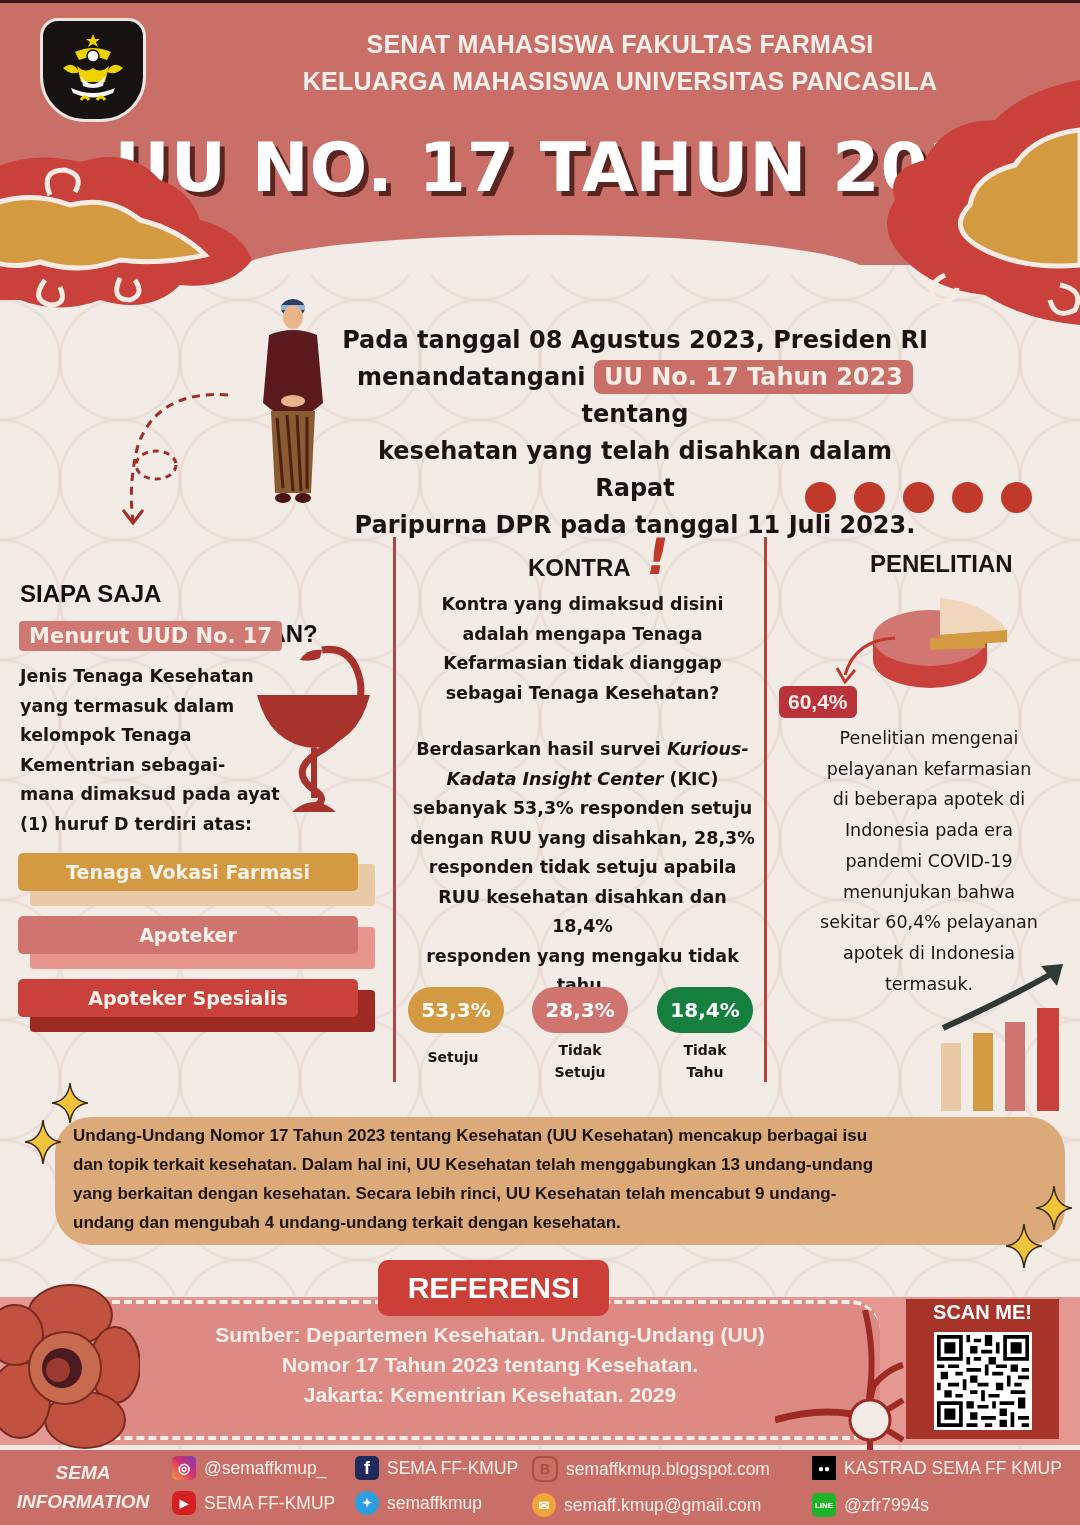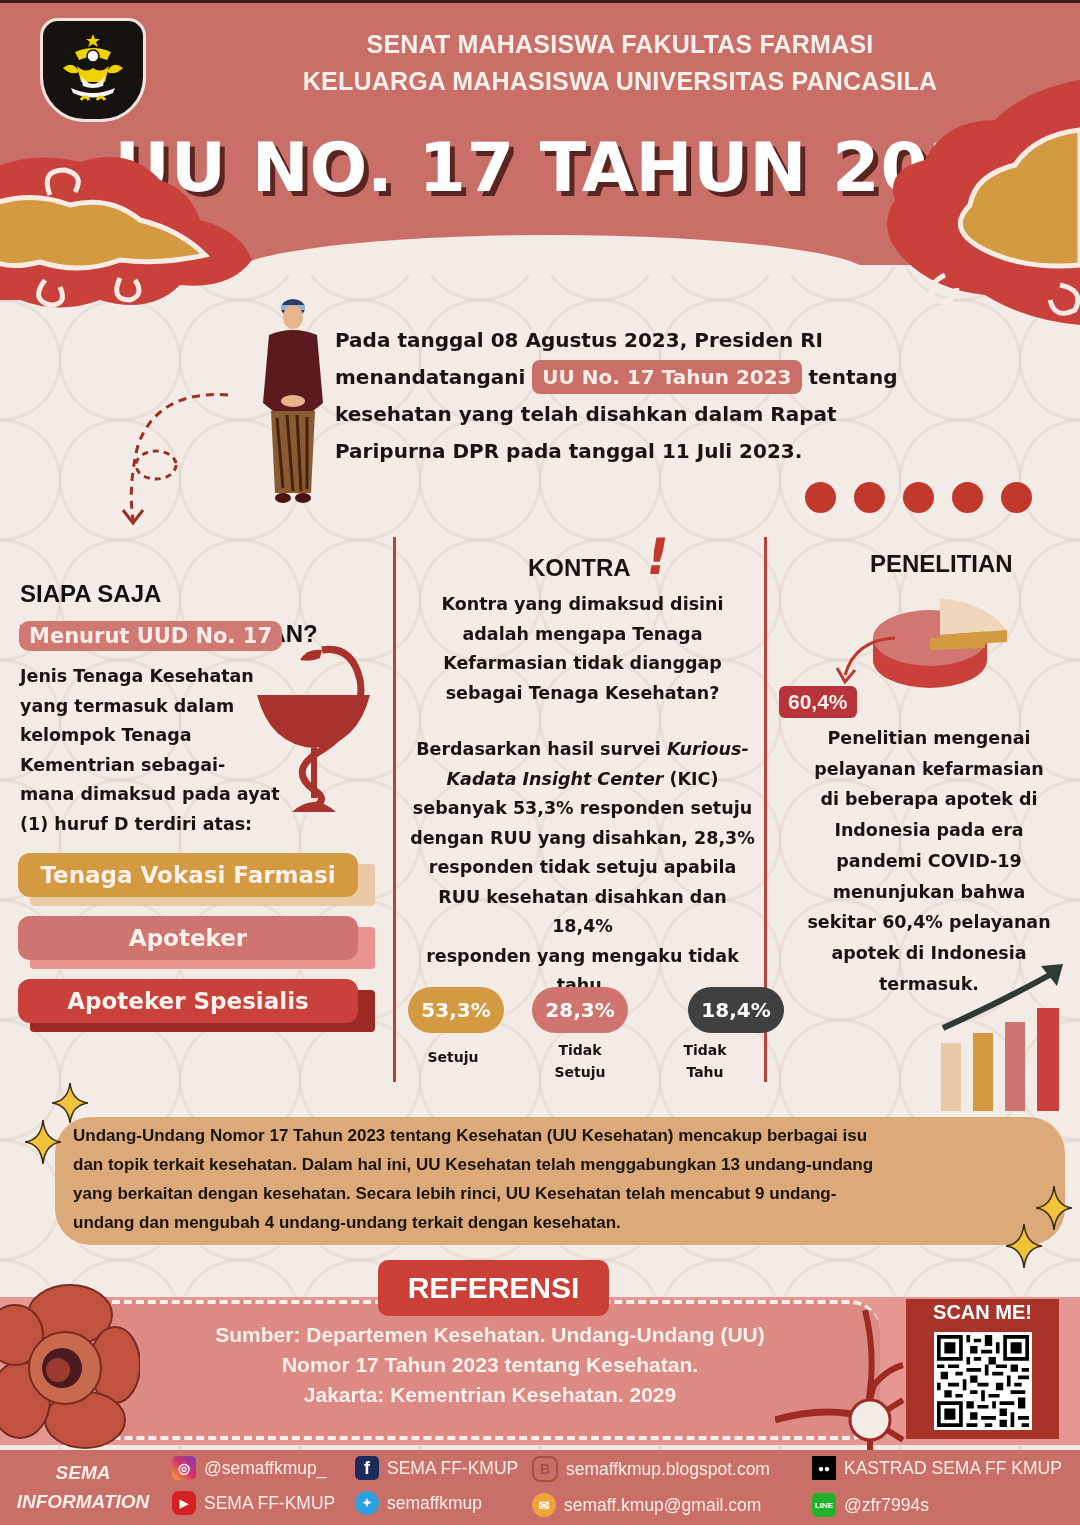--- a/index.html
+++ b/index.html
@@ -49,49 +49,49 @@
     position: absolute; left: 100px; top: 128px; width: 940px; text-align: center;
     color: #ffffff; font-weight: 900; font-family: "DejaVu Sans", sans-serif;
     font-size: 68px; letter-spacing: 1px;
     text-shadow: 5px 5px 0 #5a2420;
   }
 
   .cloud { position: absolute; }
 
   
   .intro {
-    position: absolute; left: 335px; top: 322px; width: 600px; 
-    font-size: 20px; font-weight: bold; line-height: 37px; color: #1c1412;
+    position: absolute; left: 335px; top: 322px; width: 600px; text-align: center;
+    font-size: 24px; font-weight: bold; line-height: 37px; color: #1c1412;
   }
   .pill-inline {
     display: inline-block; background: #c96f68; color: #fbeee9;
     border-radius: 8px; padding: 0 10px; line-height: 34px;
   }
 
   .dots { position: absolute; left: 805px; top: 482px; display: flex; gap: 18px; }
   .dots span { width: 31px; height: 31px; border-radius: 50%; background: #c0392b; display: block; }
 
   
   .vline { position: absolute; top: 537px; width: 3px; height: 545px; background: #b8433a; }
 
   .left-title {
     position: absolute; left: 20px; top: 574px; font-size: 24px; font-weight: bold;
     font-family: Liberation Sans, sans-serif; line-height: 40px; color: #151010;
   }
   .menurut {
     position: absolute; left: 19px; top: 621px; background: #d07872; color: #fbeee9;
-    font-size: 21px; font-weight: bold; padding: 3px 10px; border-radius: 10px;
+    font-size: 21px; font-weight: bold; padding: 3px 10px; border-radius: 4px;
   }
   .left-body {
     position: absolute; left: 20px; top: 662px; width: 270px;
     font-size: 17.5px; font-weight: bold; line-height: 29.5px;
   }
   .ribbon {
-    position: absolute; left: 18px; width: 340px; height: 44px; border-radius: 12px;
-    color: #fbf2ec; font-size: 23px; font-weight: bold;
+    position: absolute; left: 18px; width: 340px; height: 38px; border-radius: 5px;
+    color: #fbf2ec; font-size: 19px; font-weight: bold;
     display: flex; align-items: center; justify-content: center;
   }
   .ribbon-shadow { position: absolute; left: 30px; width: 345px; height: 42px; border-radius: 4px; }
 
   .center-title {
     position: absolute; left: 528px; top: 554px; font-size: 24px; font-weight: bold;
     font-family: "Liberation Sans", sans-serif;
   }
   .exclaim {
     position: absolute; left: 646px; top: 528px; color: #c0392b; font-size: 50px;
@@ -114,21 +114,21 @@
     position: absolute; left: 870px; top: 550px; font-size: 24px; font-weight: bold;
     font-family: "Liberation Sans", sans-serif;
   }
   .pct-badge {
     position: absolute; left: 779px; top: 686px; background: #b8333a; color: #fbeee9;
     font-size: 21px; font-weight: bold; padding: 4px 9px; border-radius: 6px;
     font-family: "Liberation Sans", sans-serif;
   }
   .right-body {
     position: absolute; left: 800px; top: 723px; width: 258px; text-align: center;
-    font-size: 17.5px; font-weight: bold; line-height: 30.7px;
+    font-size: 17.5px; font-weight: normal; line-height: 30.7px;
   }
 
   
   .summary {
     position: absolute; left: 55px; top: 1117px; width: 1010px; height: 128px;
     background: #dcaa78; border-radius: 36px;
   }
   .summary-text {
     position: absolute; left: 73px; top: 1121px; width: 965px;
     font-size: 17px; font-weight: bold; line-height: 29px; text-align: justify;
@@ -316,21 +316,21 @@
   <div>sebanyak 53,3% responden setuju</div>
   <div>dengan RUU yang disahkan, 28,3%</div>
   <div>responden tidak setuju apabila</div>
   <div>RUU kesehatan disahkan dan 18,4%</div>
   <div>responden yang mengaku tidak</div>
   <div>tahu.</div>
 </div>
 
 <div class="pct-pill" style="left:408px;background:#d49a42">53,3%</div>
 <div class="pct-pill" style="left:532px;background:#d07470">28,3%</div>
-<div class="pct-pill" style="left:688px;background:#404040">18,4%</div>
+<div class="pct-pill" style="left:657px;background:#15803d">18,4%</div>
 
 <div class="pct-label" style="left:403px;top:1046px">
   <div>Setuju</div>
 </div>
 <div class="pct-label" style="left:530px;top:1039px">
   <div>Tidak</div>
   <div>Setuju</div>
 </div>
 <div class="pct-label" style="left:655px;top:1039px">
   <div>Tidak</div>

